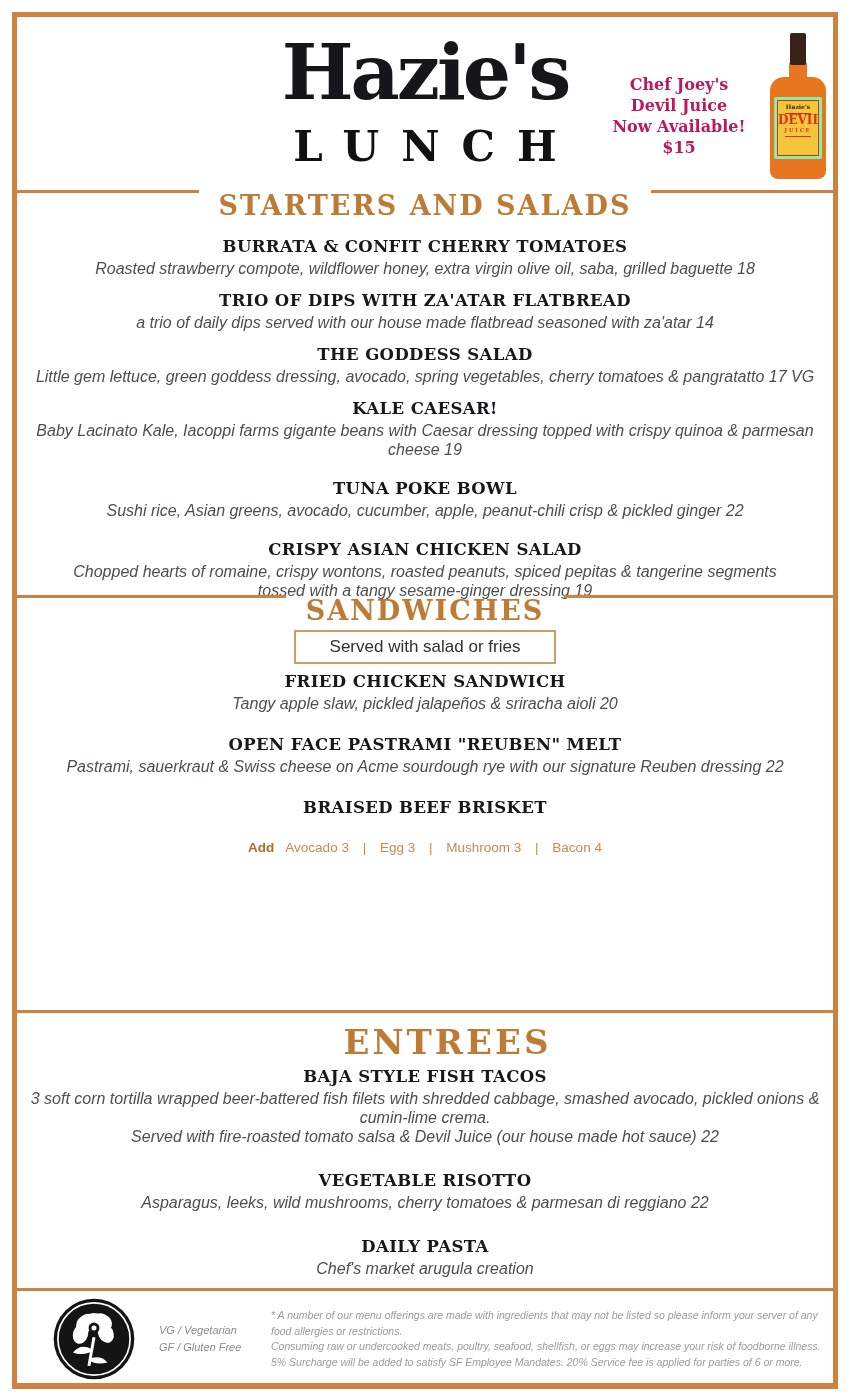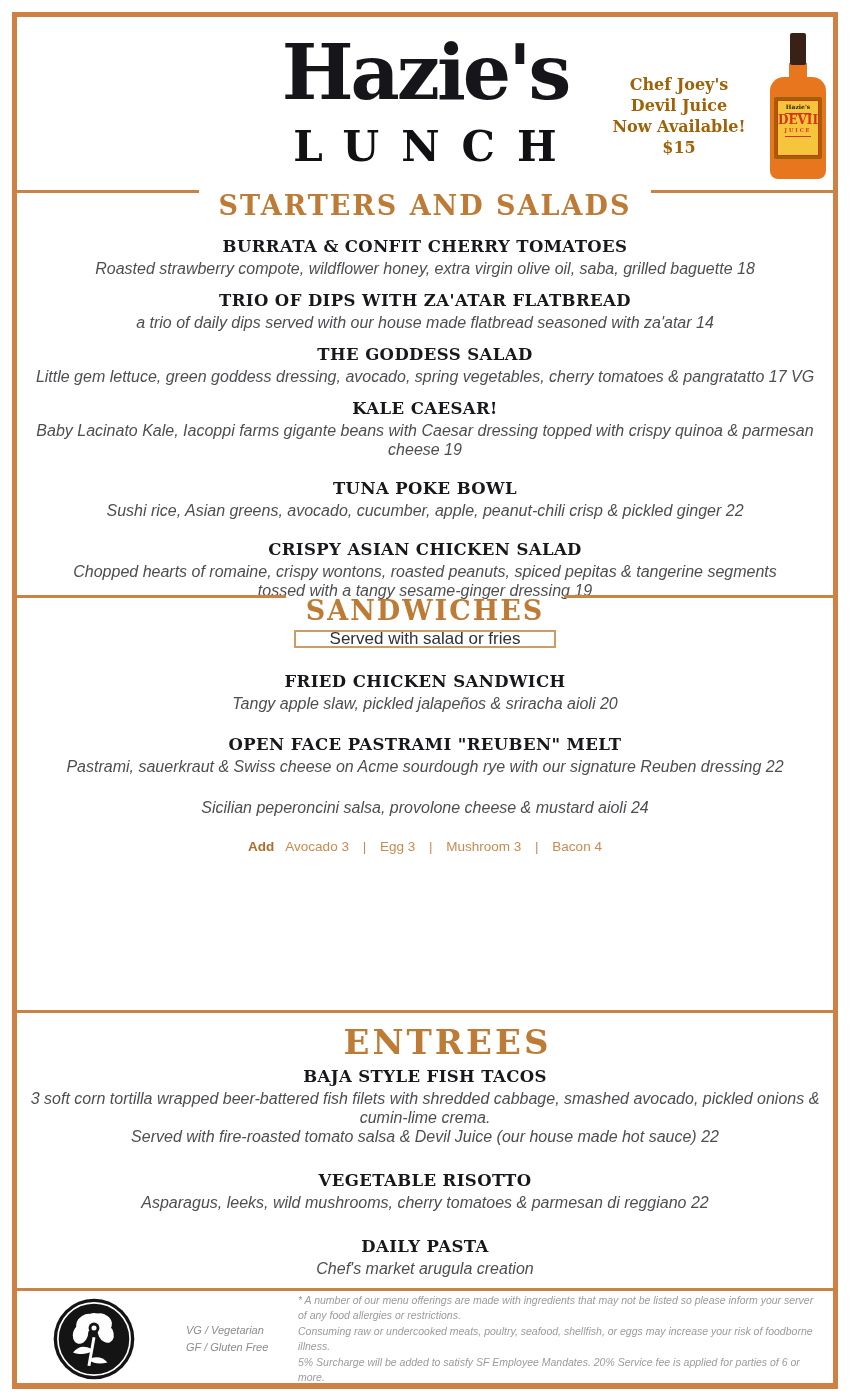--- a/index.html
+++ b/index.html
@@ -26,27 +26,27 @@
     position:absolute; top:122px; left:0; right:0;
     text-align:center; text-indent:22px;
     font-family:"DejaVu Serif", serif;
     font-weight:700; font-size:42px; letter-spacing:22px; color:#111114;
   }
   
   .promo-text {
     position:absolute; top:74px; right:92px; width:158px;
     text-align:center;
     font-family:"DejaVu Serif", serif; font-weight:700;
-    font-size:16px; line-height:21px; color:#a16207;
+    font-size:16px; line-height:21px; color:#be185d;
   }
   .bottle { position:absolute; top:33px; right:22px; width:60px; height:146px; }
   .bottle .cap    { position:absolute; top:0; left:22px; width:16px; height:32px; background:#3A2117; border-radius:2px; }
   .bottle .neck   { position:absolute; top:30px; left:21px; width:18px; height:22px; background:#E8761F; }
   .bottle .body   { position:absolute; top:44px; left:2px; width:56px; height:102px; background:#E8761F; border-radius:14px 14px 8px 8px; }
-  .bottle .label  { position:absolute; top:64px; left:6px; width:48px; height:62px; background:#a16207; border-radius:2px; padding:3px; }
+  .bottle .label  { position:absolute; top:64px; left:6px; width:48px; height:62px; background:#86efac; border-radius:2px; padding:3px; }
   .bottle .label-inner {
     width:100%; height:100%; background:#F5C53C; border:1px solid #D8311C;
     text-align:center; overflow:hidden; padding-top:2px;
   }
   .lbl-brand { font-family:"DejaVu Serif", serif; font-weight:700; font-size:6px; color:#2d1a08; }
   .lbl-main  { font-family:"DejaVu Serif", serif; font-weight:900; font-size:12px; line-height:13px; color:#D8311C; letter-spacing:0; }
   .lbl-sub   { font-family:"DejaVu Serif", serif; font-weight:700; font-size:5px; letter-spacing:2px; color:#D8311C; }
   .lbl-squig { width:26px; height:1px; background:#D8311C; margin:3px auto 0; }
   
   .sec-header {
@@ -75,36 +75,36 @@
   .item-desc {
     font-family:"Liberation Sans", sans-serif; font-style:italic;
     font-size:16px; line-height:19px; color:#4d4e52;
   }
   .gap13 { margin-bottom:13px; }
   .gap20 { margin-bottom:20px; }
   .gap22 { margin-bottom:22px; }
   .gap25 { margin-bottom:25px; }
   
   .note-box {
-    position:absolute; top:630px; left:294px; width:262px; height:18px;
+    position:absolute; top:630px; left:294px; width:262px; height:34px;
     border:2px solid #CC9B66; display:flex; align-items:center; justify-content:center;
     font-family:"Liberation Sans", sans-serif; font-size:17px; color:#2f3033;
   }
   
   .addons {
     margin-top:3px;
     font-family:"Liberation Sans", sans-serif; font-size:13.5px; color:#C98A4F;
   }
   .addon-label { font-weight:700; color:#AE6E2B; margin-right:8px; }
   .addon-sep { margin:0 10px; color:#C98A4F; }
   
   .footer { position:absolute; top:1296px; left:40px; right:26px; height:86px; display:flex; align-items:center; }
   .flower-badge { width:84px; height:84px; flex:0 0 84px; margin-left:12px; }
   .legend {
-    margin-left:50px; width:96px; flex:0 0 96px;
+    margin-left:23px; width:96px; flex:0 0 96px;
     font-family:"Liberation Sans", sans-serif; font-style:italic;
     font-size:11px; line-height:17px; color:#8a8b8d;
   }
   .disclaimer {
     margin-left:16px; flex:1;
     font-family:"Liberation Sans", sans-serif; font-style:italic;
     font-size:10.5px; line-height:15.5px; color:#9b9b9d;
   }
 </style>
 </head>
@@ -185,21 +185,21 @@
   <div class="items" style="top:672px;">
     <div class="item gap22">
       <div class="item-title">FRIED CHICKEN SANDWICH</div>
       <div class="item-desc">Tangy apple slaw, pickled jalapeños &amp; sriracha aioli 20</div>
     </div>
     <div class="item gap22">
       <div class="item-title">OPEN FACE PASTRAMI "REUBEN" MELT</div>
       <div class="item-desc">Pastrami, sauerkraut &amp; Swiss cheese on Acme sourdough rye with our signature Reuben dressing 22</div>
     </div>
     <div class="item gap22">
-      <div class="item-desc">Sicilian peperoncini salsa, provolone cheese &amp; mustard aioli 24</div>
+      <div class="item-title">BRAISED BEEF BRISKET</div>
     </div>
     <div class="item">
       <div class="addons">
         <span class="addon-label">Add</span>
         <span class="addon-opt">Avocado 3</span>
         <span class="addon-sep">|</span>
         <span class="addon-opt">Egg 3</span>
         <span class="addon-sep">|</span>
         <span class="addon-opt">Mushroom 3</span>
         <span class="addon-sep">|</span>

